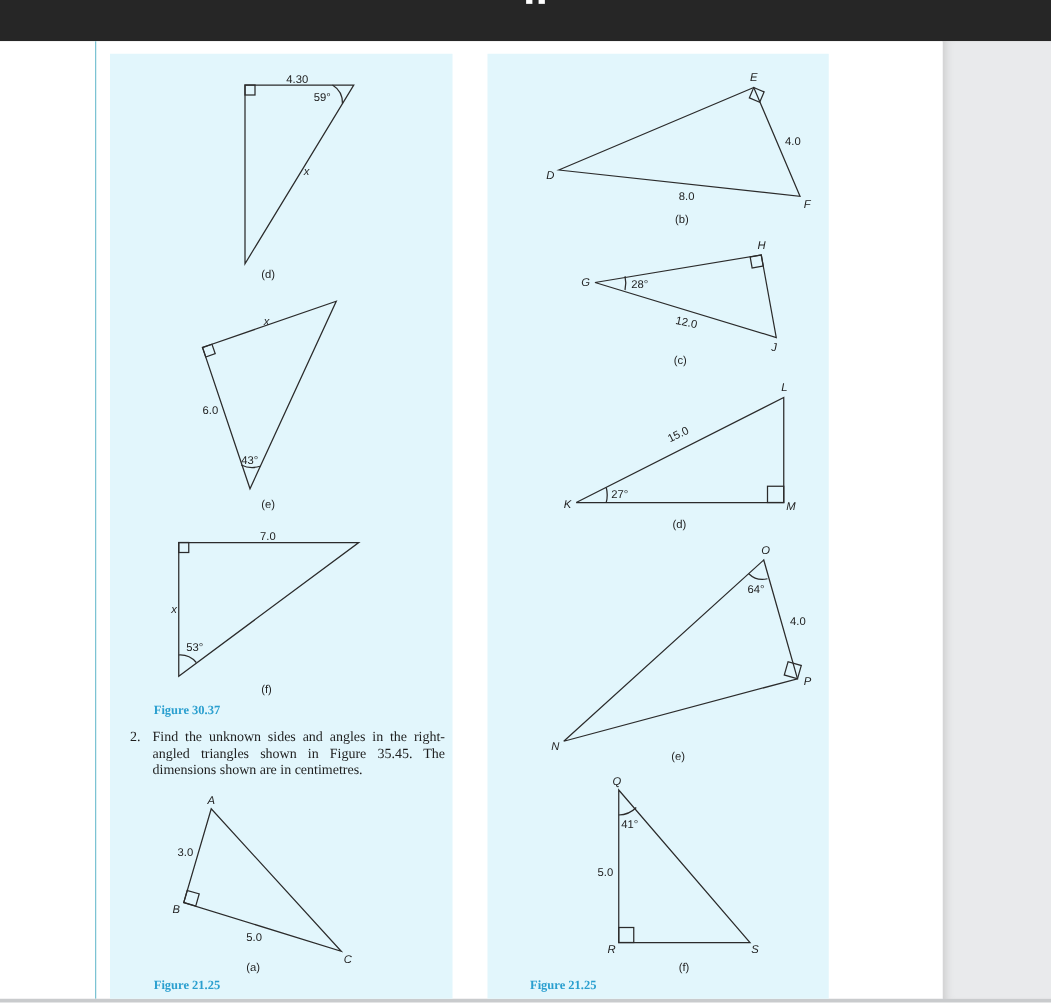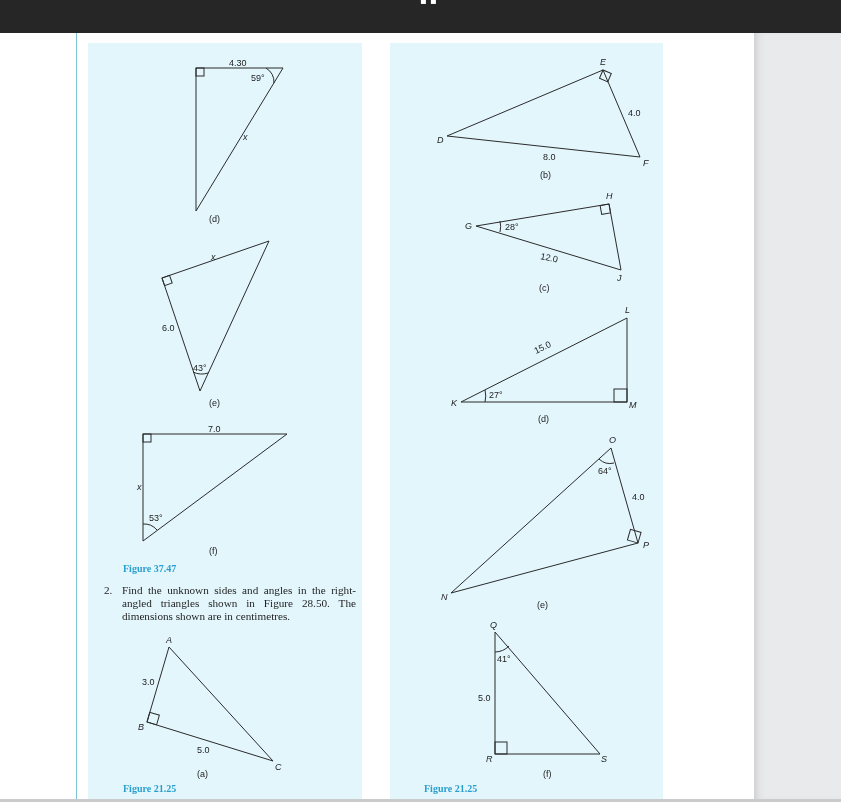--- a/index.html
+++ b/index.html
@@ -178,21 +178,21 @@
   <text class="cap" x="537" y="608">(e)</text>
 
   <text class="vtx" x="490" y="628">Q</text>
   <text class="lbl" x="497" y="662">41°</text>
   <text class="lbl" x="478" y="701">5.0</text>
   <text class="vtx" x="486" y="762">R</text>
   <text class="vtx" x="601" y="762">S</text>
   <text class="cap" x="543" y="777">(f)</text>
 </svg>
 
-<div class="figcap" style="left:123px; top:563px;">Figure 37.47</div>
+<div class="figcap" style="left:123px; top:563px;">Figure 30.37</div>
 
 <div class="question">
   <span class="num">2.</span>
-  <span class="txt">Find the unknown sides and angles in the right-angled triangles shown in Figure 28.50. The dimensions shown are in centimetres.</span>
+  <span class="txt">Find the unknown sides and angles in the right-angled triangles shown in Figure 35.45. The dimensions shown are in centimetres.</span>
 </div>
 
 <div class="figcap" style="left:123px; top:783px;">Figure 21.25</div>
 <div class="figcap" style="left:424px; top:783px;">Figure 21.25</div>
 
 </body></html>

